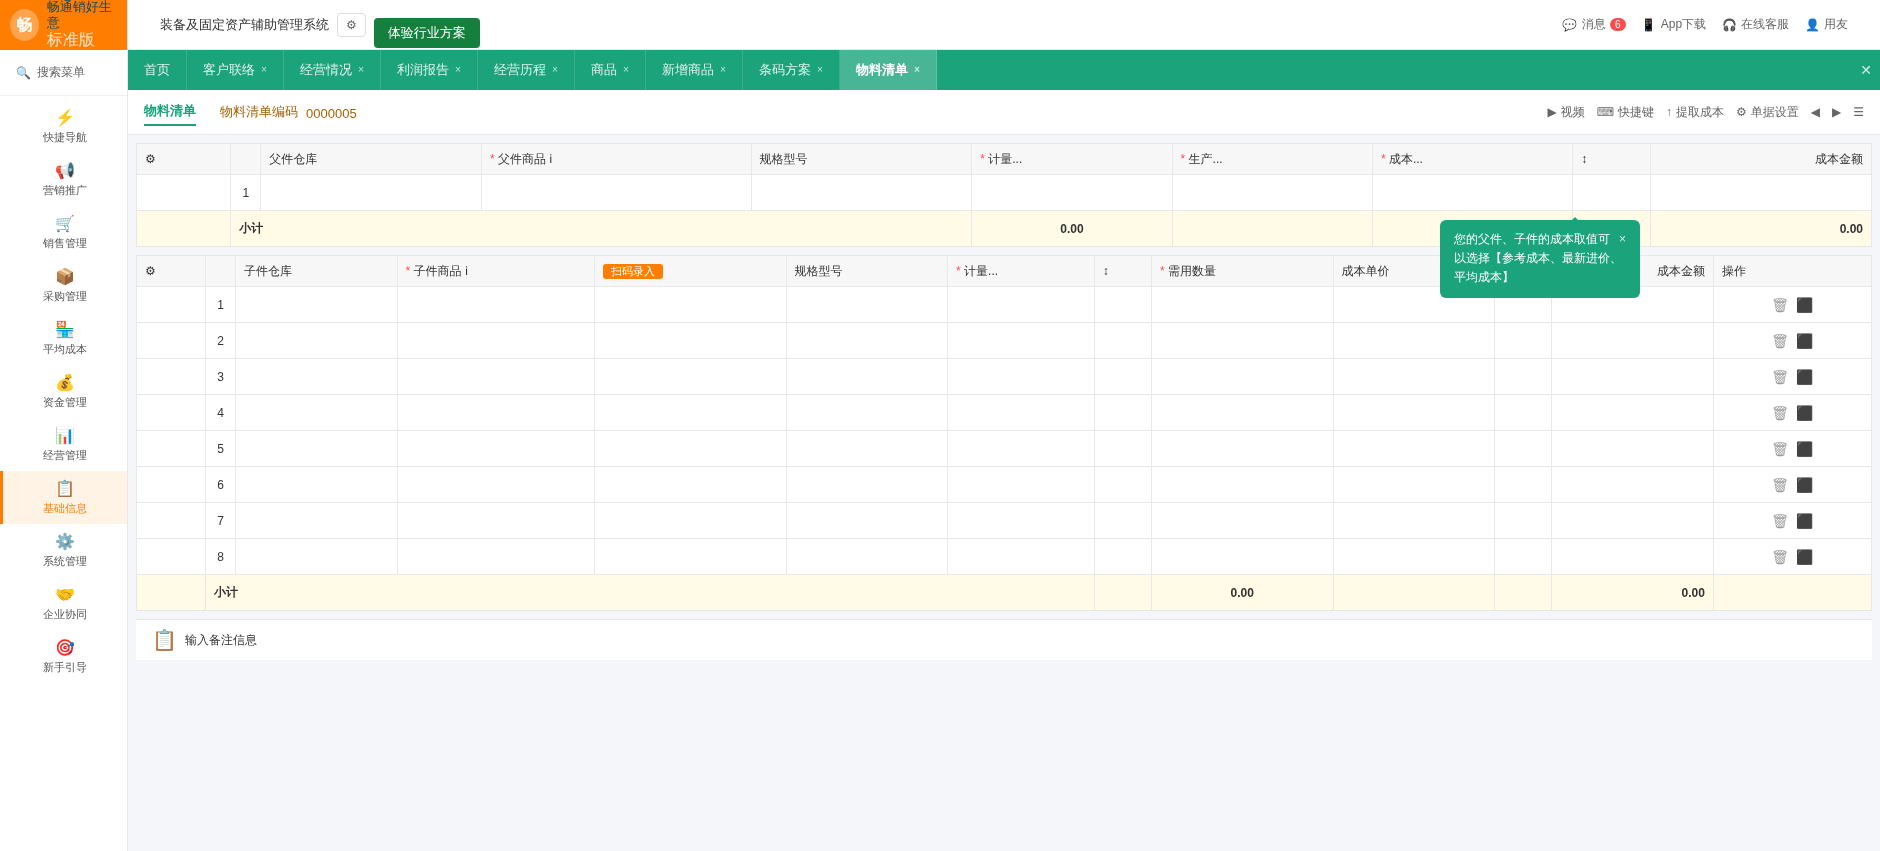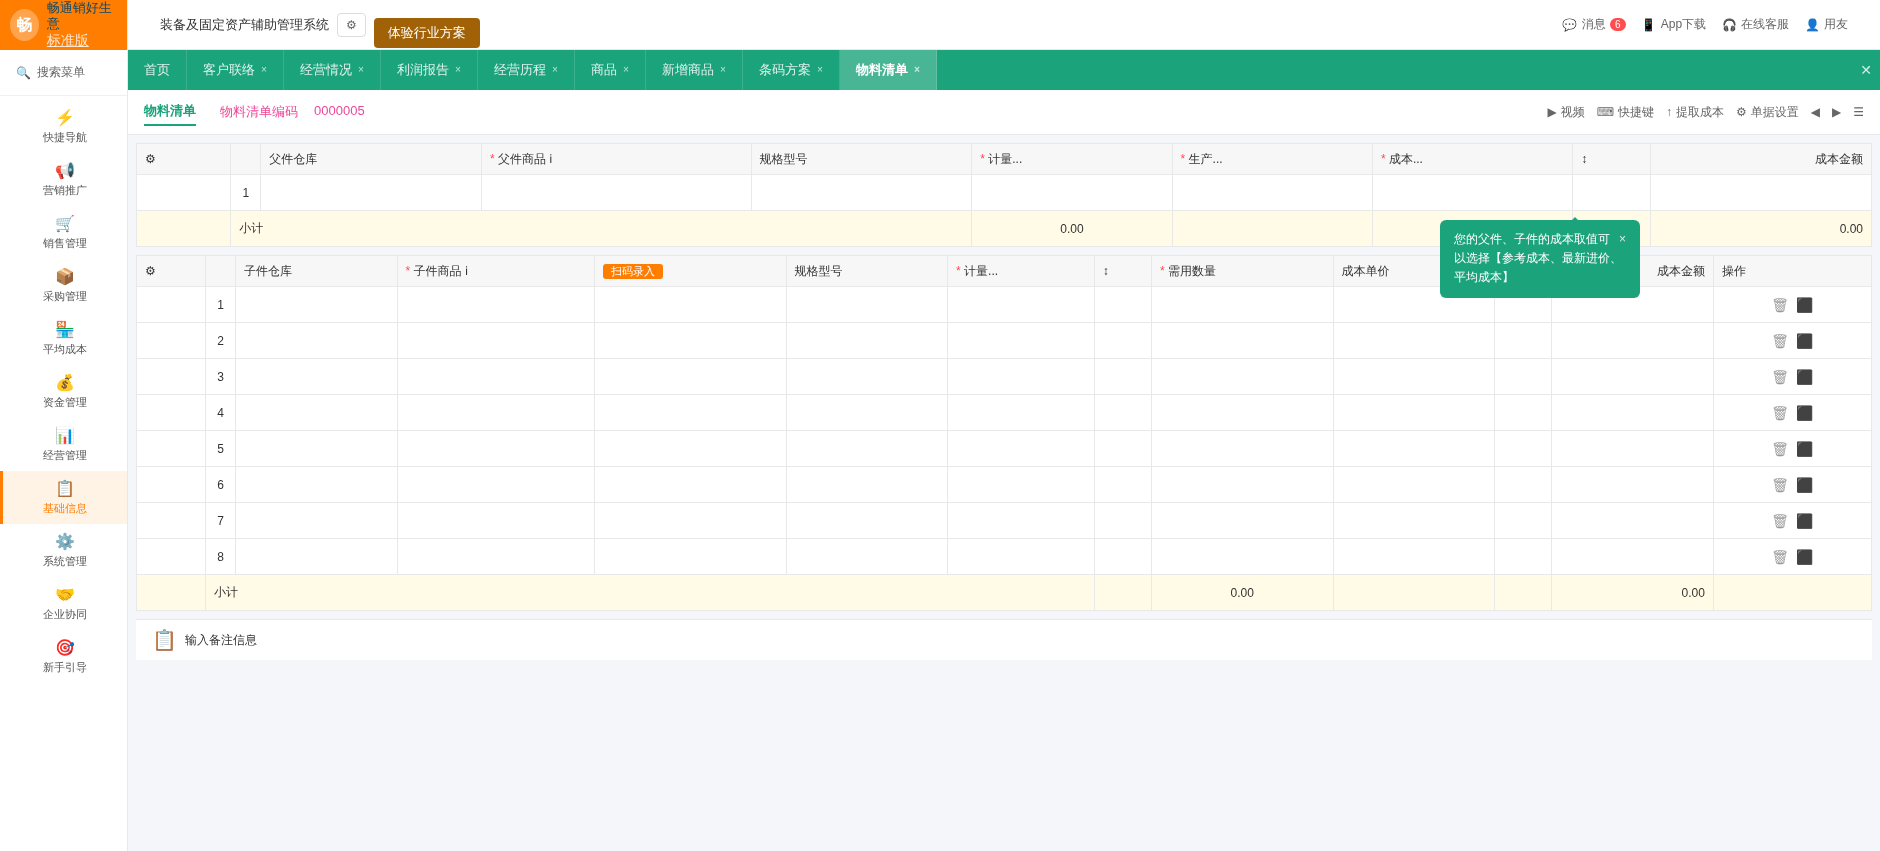--- a/index.html
+++ b/index.html
@@ -23,21 +23,21 @@
       gap: 8px;
     }
     .sidebar-logo-icon {
       width: 32px; height: 32px;
       background: rgba(255,255,255,0.3);
       border-radius: 50%;
       display: flex; align-items: center; justify-content: center;
       color: white; font-size: 16px; font-weight: bold;
     }
     .sidebar-logo-text { color: #0c4a6e; font-size: 13px; line-height: 1.2; }
-    .sidebar-logo-sub { color: rgba(255,255,255,0.8); font-size: 14px; text-decoration: underline; }
+    .sidebar-logo-sub { color: rgba(255,255,255,0.8); font-size: 16px; }
     .sidebar-search {
       padding: 8px;
       border-bottom: 1px solid #f0f0f0;
     }
     .sidebar-search-btn {
       display: flex; align-items: center; gap: 6px;
       padding: 6px 8px; border-radius: 4px;
       cursor: pointer; color: #666; font-size: 12px;
       background: none; border: none; width: 100%;
     }
@@ -63,21 +63,21 @@
       padding: 0 32px;
       justify-content: space-between;
     }
     .topbar-left { display: flex; align-items: center; gap: 8px; }
     .sys-title { font-size: 13px; color: #333; }
     .topbar-btn {
       background: none; border: 1px solid #ddd; border-radius: 4px;
       padding: 4px 8px; cursor: pointer; font-size: 12px; color: #666;
     }
     .trial-btn {
-      background: #a16207; color: white; border: none;
+      background: #15803d; color: white; border: none;
       border-radius: 4px; padding: 6px 14px; cursor: pointer; font-size: 13px; margin-top: 17px;
     }
     .topbar-right { display: flex; align-items: center; gap: 16px; color: #666; font-size: 12px; }
     .topbar-right-item { display: flex; align-items: center; gap: 4px; cursor: pointer; }
     .badge {
       background: #ff4d4f; color: white; border-radius: 10px;
       padding: 1px 5px; font-size: 10px; min-width: 16px; text-align: center;
     }
 
     
@@ -117,21 +117,21 @@
       padding: 8px 16px;
       display: flex; align-items: center;
       border-bottom: 1px solid #e8e8e8;
       gap: 24px;
     }
     .page-header-tab {
       font-size: 13px; color: #666; cursor: pointer; padding: 4px 0;
       border-bottom: 2px solid transparent;
     }
     .page-header-tab.active { color: #1ba37b; border-bottom-color: #1ba37b; font-weight: bold; }
-    .page-header-code { display: flex; align-items: flex-start; gap: 16px; color: #ec4899; font-size: 13px; }
+    .page-header-code { display: flex; align-items: flex-end; gap: 8px; color: #a16207; font-size: 13px; }
     .page-header-actions { margin-left: auto; display: flex; align-items: center; gap: 12px; }
     .action-btn {
       display: flex; align-items: center; gap: 4px;
       color: #666; font-size: 12px; cursor: pointer;
     }
 
     
     .section { background: white; margin: 8px; border-radius: 4px; }
     .section-title {
       padding: 8px 16px; font-size: 13px; font-weight: bold; color: #333;
@@ -149,21 +149,21 @@
       text-align: left;
       white-space: nowrap;
     }
     .data-table td {
       border: 1px solid #e8e8e8;
       padding: 4px 8px;
       color: #333;
       height: 36px;
     }
     .row-num { color: #999; text-align: center; width: 30px; }
-    .subtotal-row td { background: #fffbe6 !important; font-weight: normal; }
+    .subtotal-row td { background: #fffbe6 !important; font-weight: bold; }
     .required { color: #ff4d4f; }
     .col-settings { color: #999; text-align: center; }
     .col-action { text-align: center; white-space: nowrap; }
     .action-icon { color: #999; cursor: pointer; margin: 0 2px; font-size: 14px; }
 
     .scan-btn {
       background: #ff7d00; color: white; border: none;
       border-radius: 3px; padding: 0 8px; font-size: 11px; cursor: pointer;
     }
 

